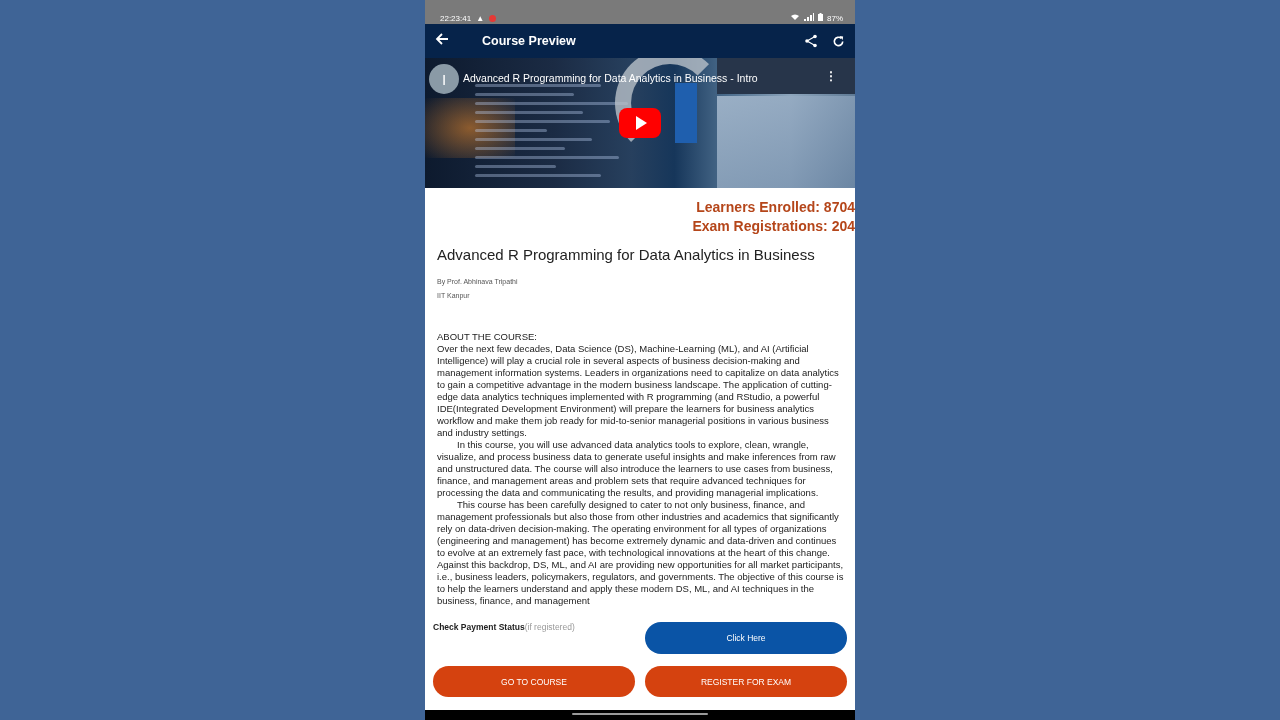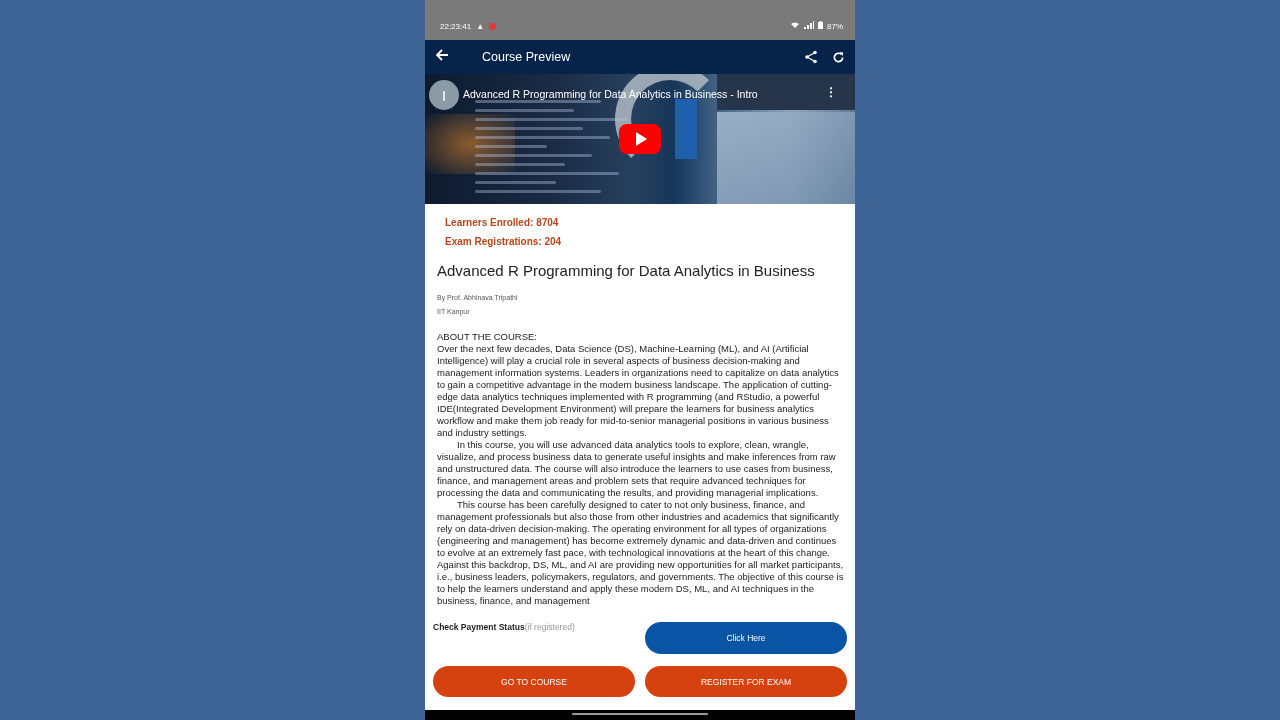--- a/index.html
+++ b/index.html
@@ -7,34 +7,34 @@
   body {
     background: #3f6496;
     font-family: "Liberation Sans", sans-serif;
     position: relative;
   }
   .phone {
     position: absolute; left: 425px; top: 0; width: 430px; height: 720px;
     background: #ffffff; overflow: hidden;
   }
   .status-bar {
-    height: 40px; background: #7a7a7a; color: #fff;
+    height: 24px; background: #7a7a7a; color: #fff;
     display: flex; align-items: center; justify-content: space-between;
     padding: 12px 12px 0 15px; font-size: 8px;
   }
   .status-left { display: flex; align-items: center; gap: 5px; }
   .status-right { display: flex; align-items: center; gap: 4px; }
   .warn-icon { font-size: 8px; }
   .notif-dot { width: 7px; height: 7px; border-radius: 50%; background: #e53935; display: inline-block; }
   .app-bar {
     height: 34px; background: #06234a; color: #fff;
     display: flex; align-items: center; padding: 0 10px;
   }
   .back-btn { width: 28px; font-size: 17px; cursor: pointer; }
-  .app-title { font-size: 12.5px; font-weight: normal; margin-left: 19px; flex: 1; }
+  .app-title { font-size: 12.5px; font-weight: bold; margin-left: 19px; flex: 1; }
   .app-actions { display: flex; gap: 14px; align-items: center; }
   .app-actions span { cursor: pointer; display: inline-flex; }
   .video {
     position: relative; height: 130px; overflow: hidden;
     background: linear-gradient(90deg, #0d1a2e 0%, #1b2b44 30%, #27405e 48%, #16365a 58%, #4b6c8c 70%, #8ea6bd 85%, #5f7a95 100%);
   }
   .video .code-lines { position: absolute; left: 50px; top: 20px; width: 180px; height: 100px; }
   .video .code-lines div { height: 3px; margin: 6px 0; background: rgba(200,220,255,0.35); border-radius: 2px; }
   .video .glow { position: absolute; left: 0; top: 40px; width: 90px; height: 60px; background: radial-gradient(ellipse at center, rgba(240,140,40,0.55), rgba(0,0,0,0)); }
   .video .r-arc { position: absolute; left: 190px; top: -10px; width: 110px; height: 110px; border: 16px solid #b9c1c9; border-radius: 50%; border-right-color: transparent; border-bottom-color: transparent; opacity: 0.8; }
@@ -45,21 +45,21 @@
     position: absolute; left: 4px; top: 6px; width: 30px; height: 30px; border-radius: 50%;
     background: #8a9aa6; color: #fff; font-size: 15px; display: flex; align-items: center; justify-content: center;
   }
   .video-title { position: absolute; left: 38px; top: 14px; color: #fff; font-size: 10.5px; white-space: nowrap; }
   .video-menu { position: absolute; right: 18px; top: 12px; color: #fff; font-size: 12px; font-weight: bold; line-height: 1; }
   .play-btn {
     position: absolute; left: 194px; top: 50px; width: 42px; height: 30px;
     background: #ff0000; border-radius: 8px; display: flex; align-items: center; justify-content: center; cursor: pointer;
   }
   .play-btn .tri { width: 0; height: 0; border-left: 11px solid #fff; border-top: 7px solid transparent; border-bottom: 7px solid transparent; margin-left: 3px; }
-  .stats { text-align: left; color: #b5461a; font-weight: bold; font-size: 10px; margin-top: 12px; padding-left: 20px; }
+  .stats { text-align: right; color: #b5461a; font-weight: bold; font-size: 14px; margin-top: 12px; padding-left: 20px; }
   .stats div { height: 19px; line-height: 14px; }
   .course-title { font-size: 15px; color: #222; margin: 8px 12px 12px 12px; }
   .meta { font-size: 7px; color: #555; margin: 10px 12px 0 12px; line-height: 14px; }
   .about {
     position: absolute; left: 12px; right: 10px; top: 331px; height: 280px; overflow: hidden;
     font-size: 9.5px; color: #222; line-height: 12px;
   }
   .about-heading { font-weight: normal; }
   .about p { margin: 0; }
   .about p.indent { text-indent: 20px; }

